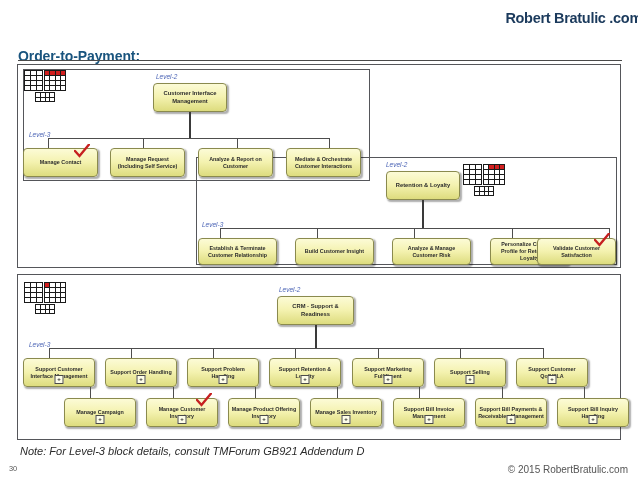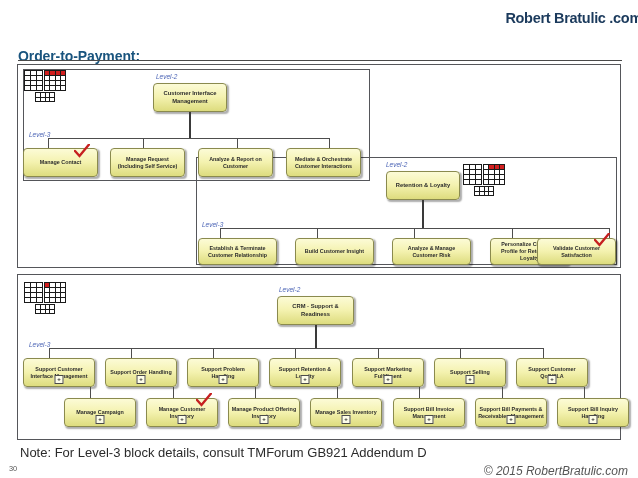--- a/index.html
+++ b/index.html
@@ -160,37 +160,37 @@
   }
   .conn.v { width: 1px; }
   .conn.h { height: 1px; }
   .conn.thick-v { width: 1.6px; background: #3a3a3a; }
 
   
   #note {
     position: absolute;
     left: 20px;
     top: 445px;
-    font-size: 13px;
+    font-size: 11px;
     color: #2b2b2b;
+    font-style: italic;
   }
   #slide-number {
     position: absolute;
     left: 9px;
     top: 464px;
     font-size: 7.4px;
     color: #555;
   }
   #copyright {
     position: absolute;
     right: 10px;
     top: 464px;
-    font-size: 12px;
+    font-size: 10px;
     color: #555;
-    font-style: italic;
   }
 </style>
 </head>
 <body>
 
 <div id="slide-header">
   <div id="brand">Robert Bratulic .com</div>
   <div id="kicker">Order-to-Payment:</div>
   <div id="header-rule"></div>
 </div>

